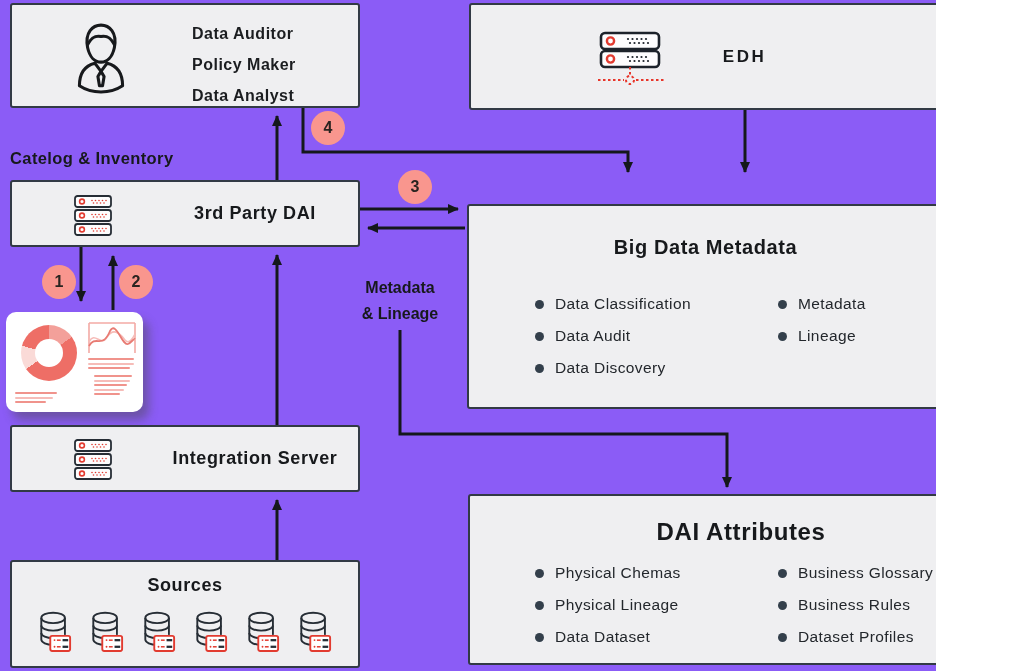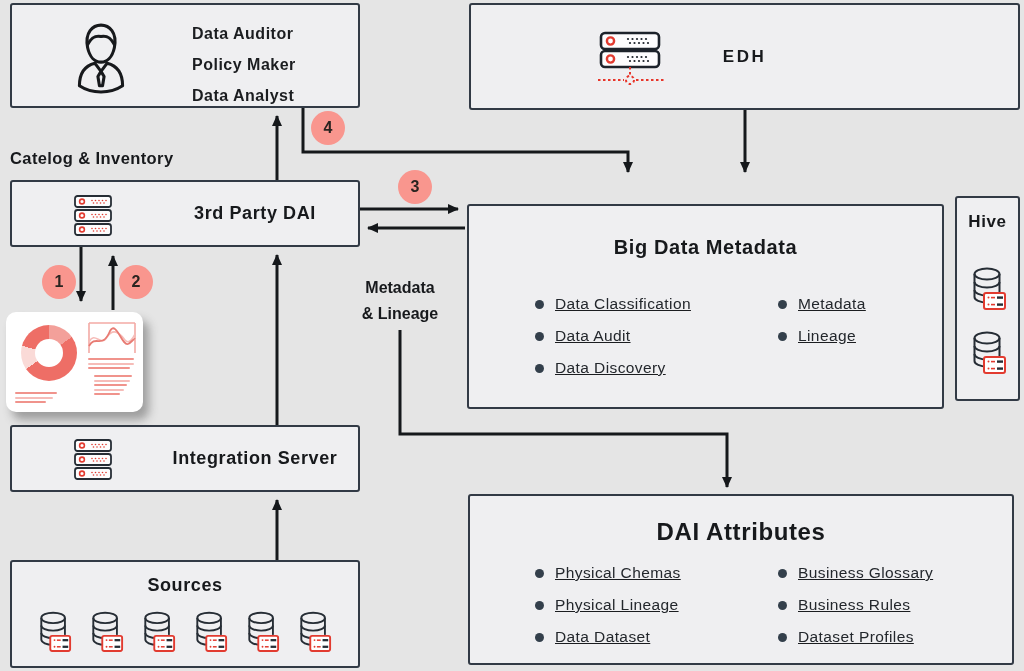--- a/index.html
+++ b/index.html
@@ -1,36 +1,36 @@
 <!DOCTYPE html>
 <html><head>
 <meta charset="utf-8">
 <style>
   html,body{margin:0;padding:0;background:#ffffff;}
   #canvas{
-    position:relative;width:1024px;height:671px;overflow:hidden;
+    position:relative;width:936px;height:671px;overflow:hidden;
     font-family:"Liberation Sans","DejaVu Sans",sans-serif;
     font-stretch:condensed;
-    color:#1b1d20;background:#e5e5e5;
+    color:#1b1d20;background:#8b5cf6;
   }
   .box{
     position:absolute;background:#efeff1;border:2px solid #323a45;
     border-radius:3px;box-sizing:border-box;
   }
   .box-title{
     position:absolute;left:0;right:0;text-align:center;
     font-weight:700;letter-spacing:.6px;color:#17191c;
   }
   .center-label{
     position:absolute;inset:0;display:flex;align-items:center;justify-content:center;
     font-weight:700;color:#17191c;
   }
   .roles{position:absolute;left:180px;top:13px;}
   .roles div{font-size:16px;font-weight:700;line-height:31px;letter-spacing:.5px;}
-  .bullets{position:absolute;text-decoration:underline;}
+  .bullets{position:absolute;}
   .bullet-row{display:flex;align-items:center;height:26px;margin-bottom:6px;}
   .bullet-dot{width:9px;height:9px;border-radius:50%;background:#333f4b;margin-right:11px;flex:0 0 auto;}
   .bullet-label{font-size:15.5px;font-weight:500;letter-spacing:.4px;color:#23272c;white-space:nowrap;}
   .side-label{position:absolute;font-weight:700;color:#17191c;}
   .badge{
     position:absolute;width:34px;height:34px;border-radius:50%;
     background:#f9968e;display:flex;align-items:center;justify-content:center;
     font-size:16px;font-weight:700;color:#2a2420;z-index:6;
   }
   #arrow-layer{position:absolute;left:0;top:0;z-index:5;pointer-events:none;}

